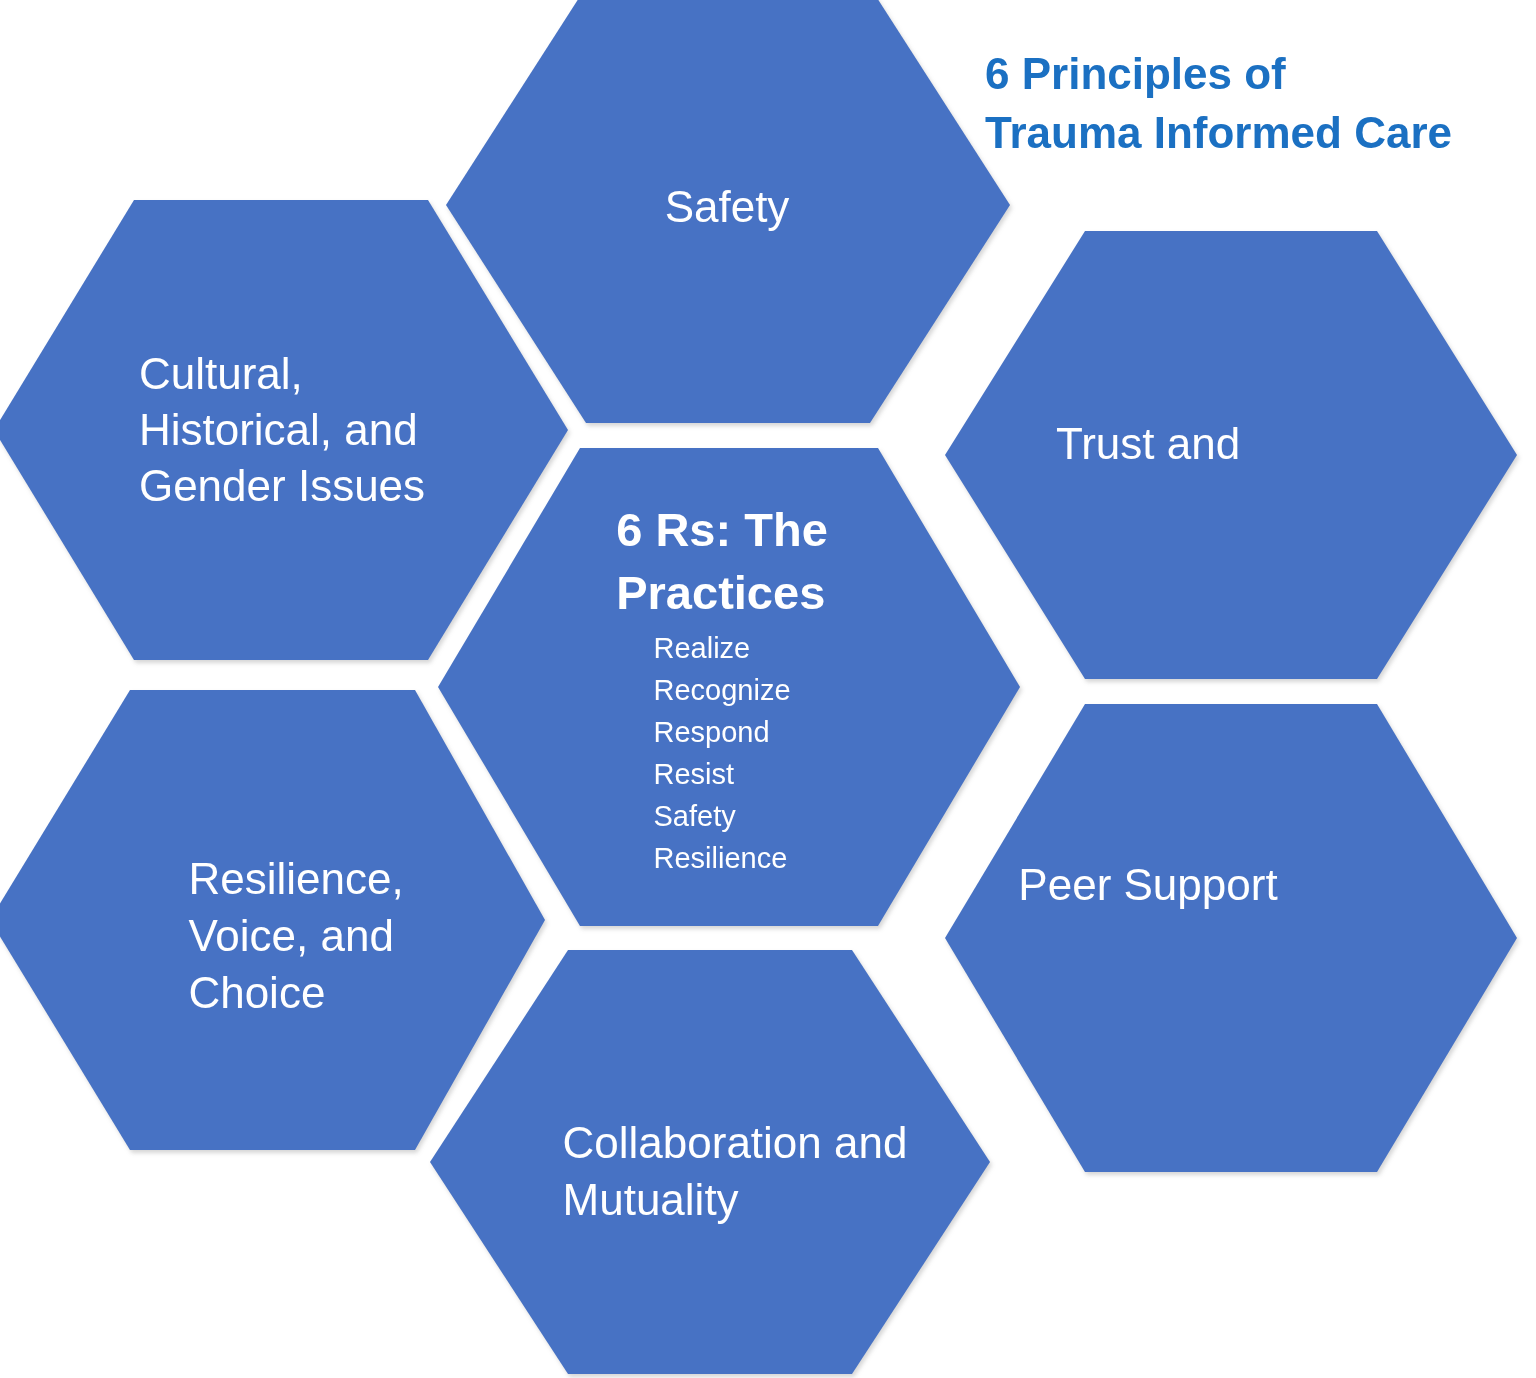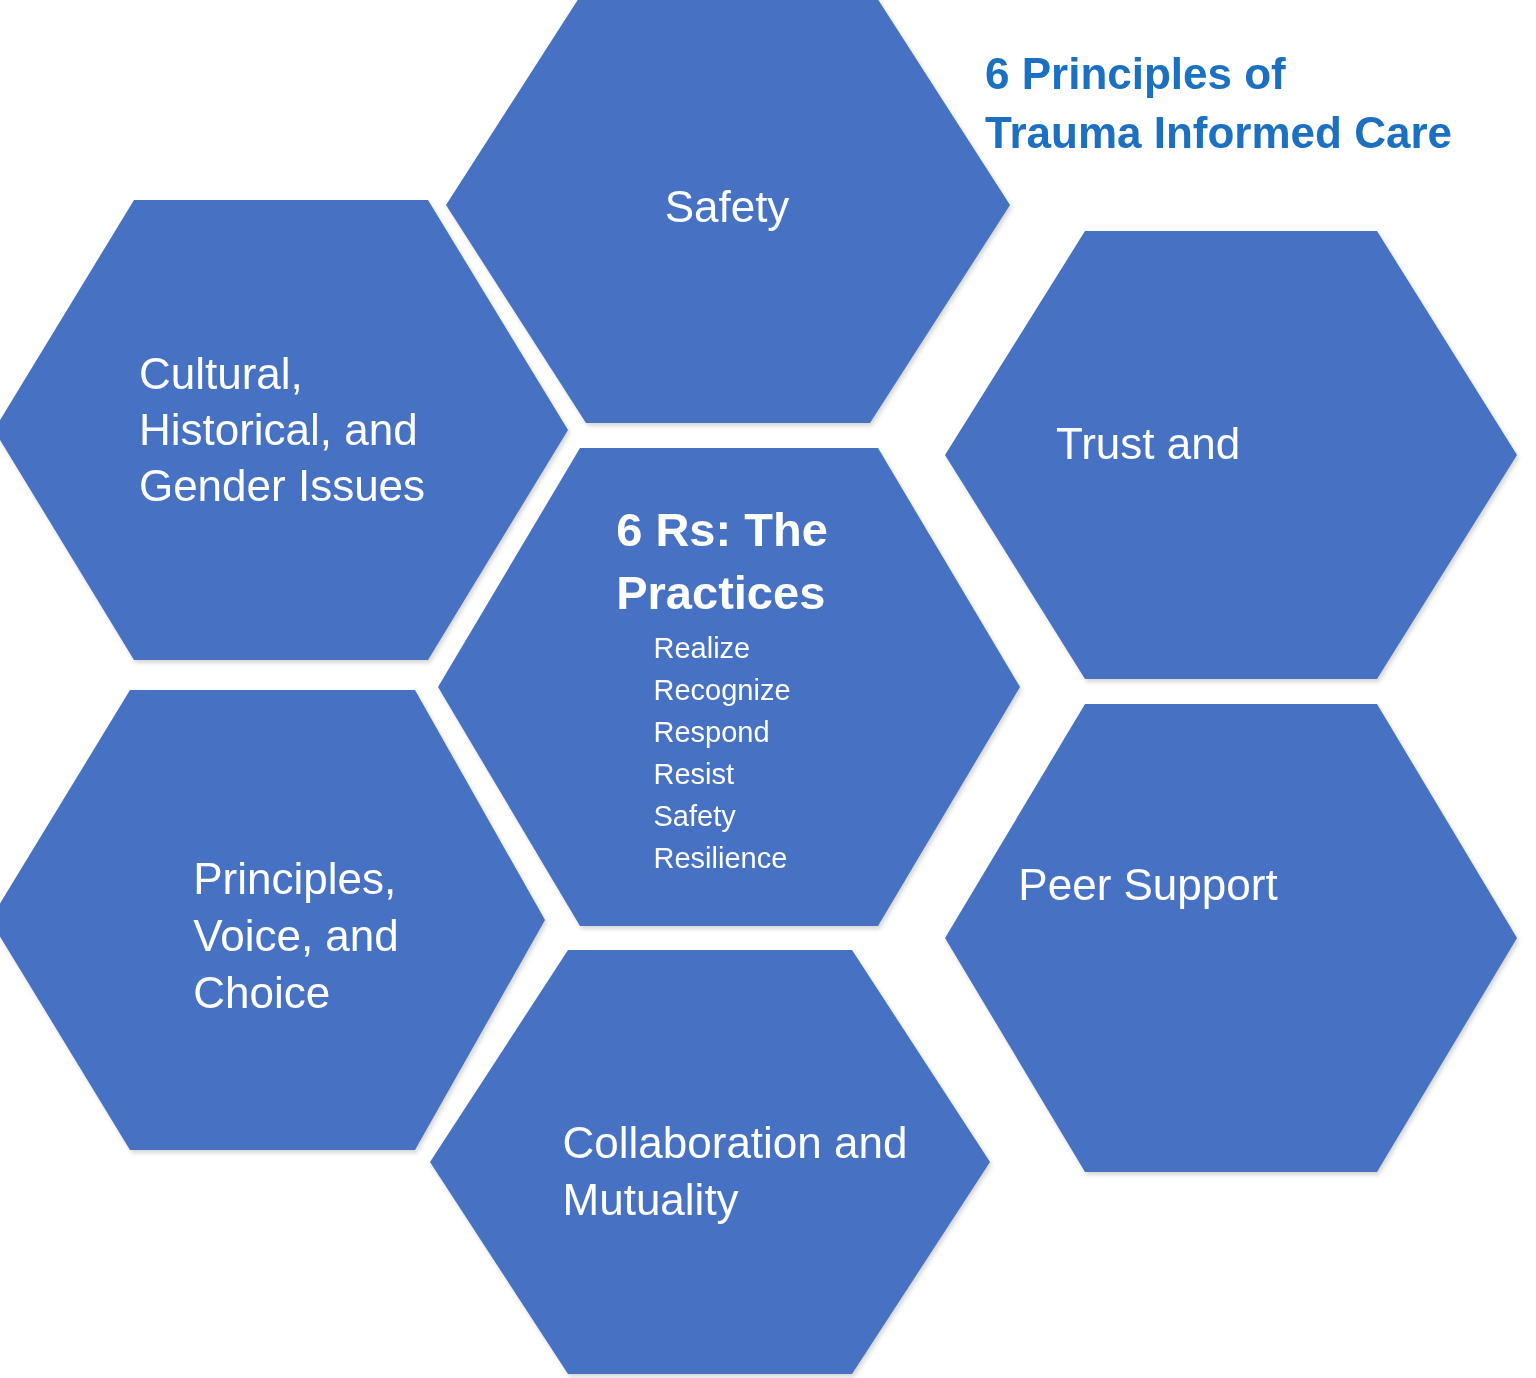--- a/index.html
+++ b/index.html
@@ -99,21 +99,21 @@
   <div class="lbl lbl-center-list">
     <div>Realize</div>
     <div>Recognize</div>
     <div>Respond</div>
     <div>Resist</div>
     <div>Safety</div>
     <div>Resilience</div>
   </div>
 
   <div class="lbl lbl-empowerment">
-    <div>Principles,</div>
+    <div>Resilience,</div>
     <div>Voice, and</div>
     <div>Choice</div>
   </div>
 
   <div class="lbl lbl-peer">Peer Support</div>
 
   <div class="lbl lbl-collaboration">
     <div>Collaboration and</div>
     <div>Mutuality</div>
   </div>

